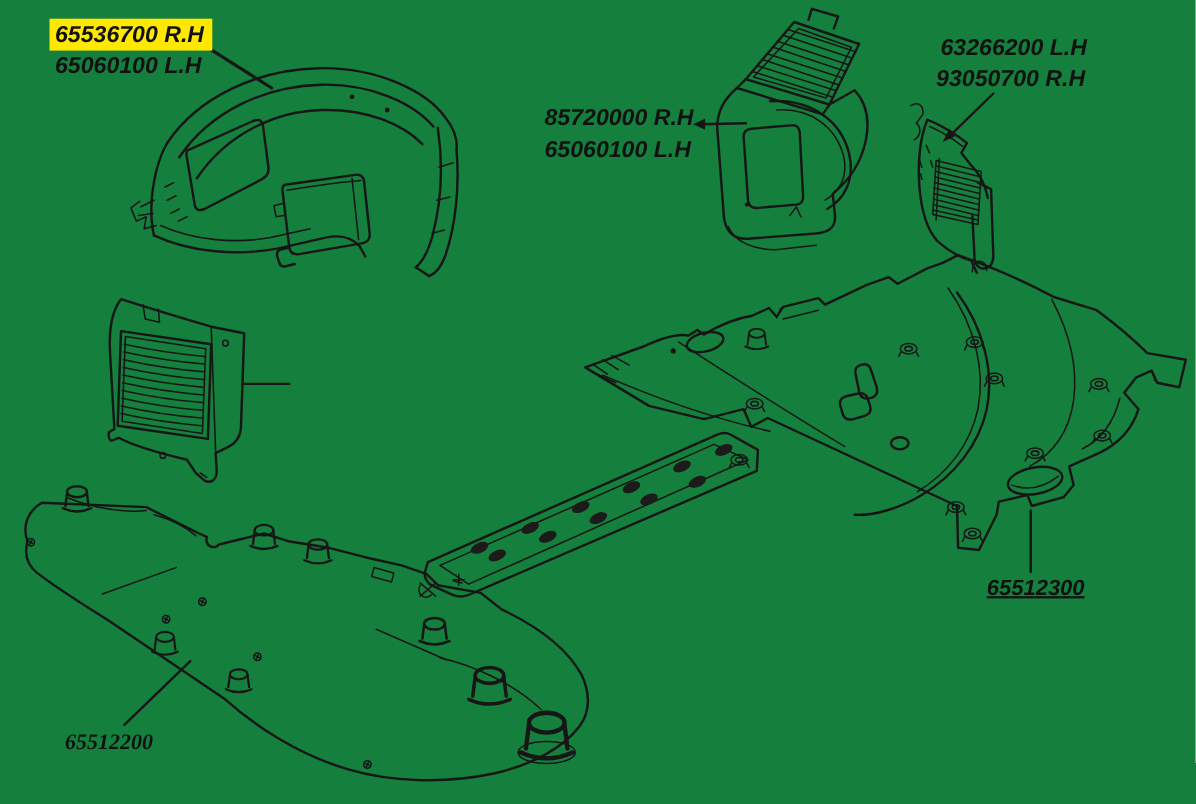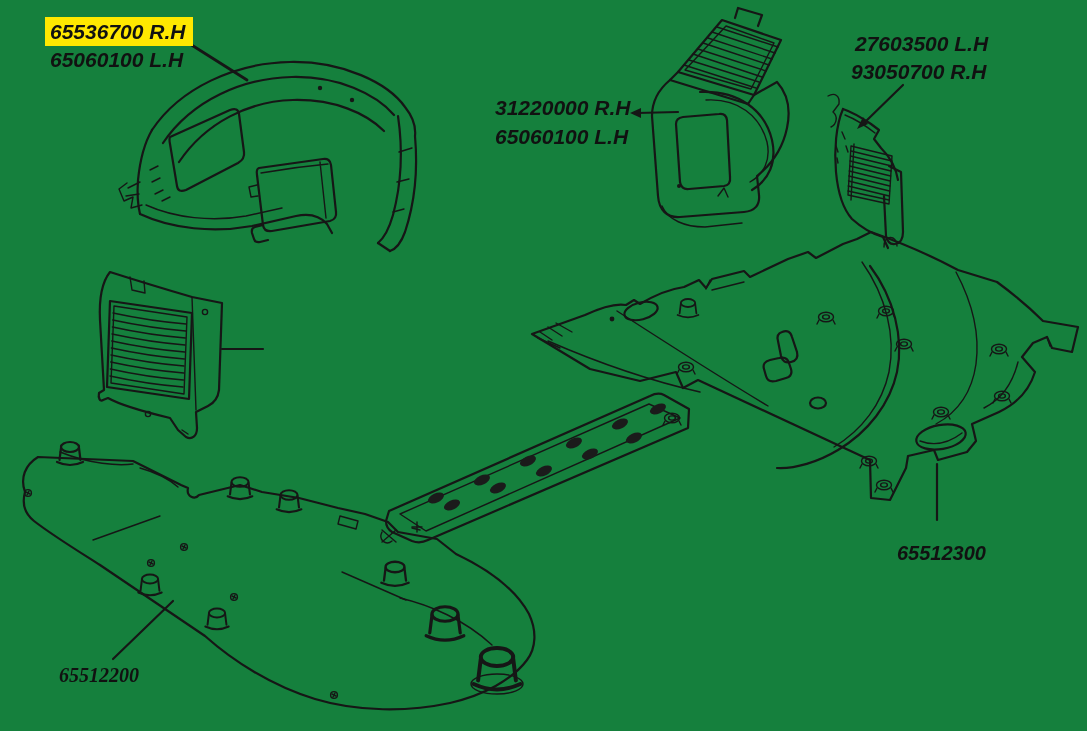--- a/index.html
+++ b/index.html
@@ -217,31 +217,31 @@
       <path class="s1" d="M884,247 C883,235 897,234 897,246"></path>
     </g>
   </svg>
 
   <div class="lbl" style="left:50px;top:17px;">
     <span class="ln"><span class="hl">65536700 R.H</span></span>
     <span class="ln">65060100 L.H</span>
   </div>
 
   <div class="lbl" style="left:495px;top:93px;line-height:29px;">
-    <span class="ln">31220000 R.H</span>
+    <span class="ln">85720000 R.H</span>
     <span class="ln">65060100 L.H</span>
   </div>
 
   <div class="lbl" style="left:851px;top:30px;line-height:28px;">
-    <span class="ln" style="margin-left:4px;">27603500 L.H</span>
+    <span class="ln" style="margin-left:4px;">63266200 L.H</span>
     <span class="ln">93050700 R.H</span>
   </div>
 
 
-  <div class="lbl single" style="left:897px;top:540px;">
+  <div class="lbl single" style="left:897px;top:522px;text-decoration:underline;">
     <span class="ln">65512300</span>
   </div>
 
   <div class="lbl single" style="left:59px;top:662px;font-family:Liberation Serif, serif;">
     <span class="ln">65512200</span>
   </div>
 
 </div>
 
 </body></html>

